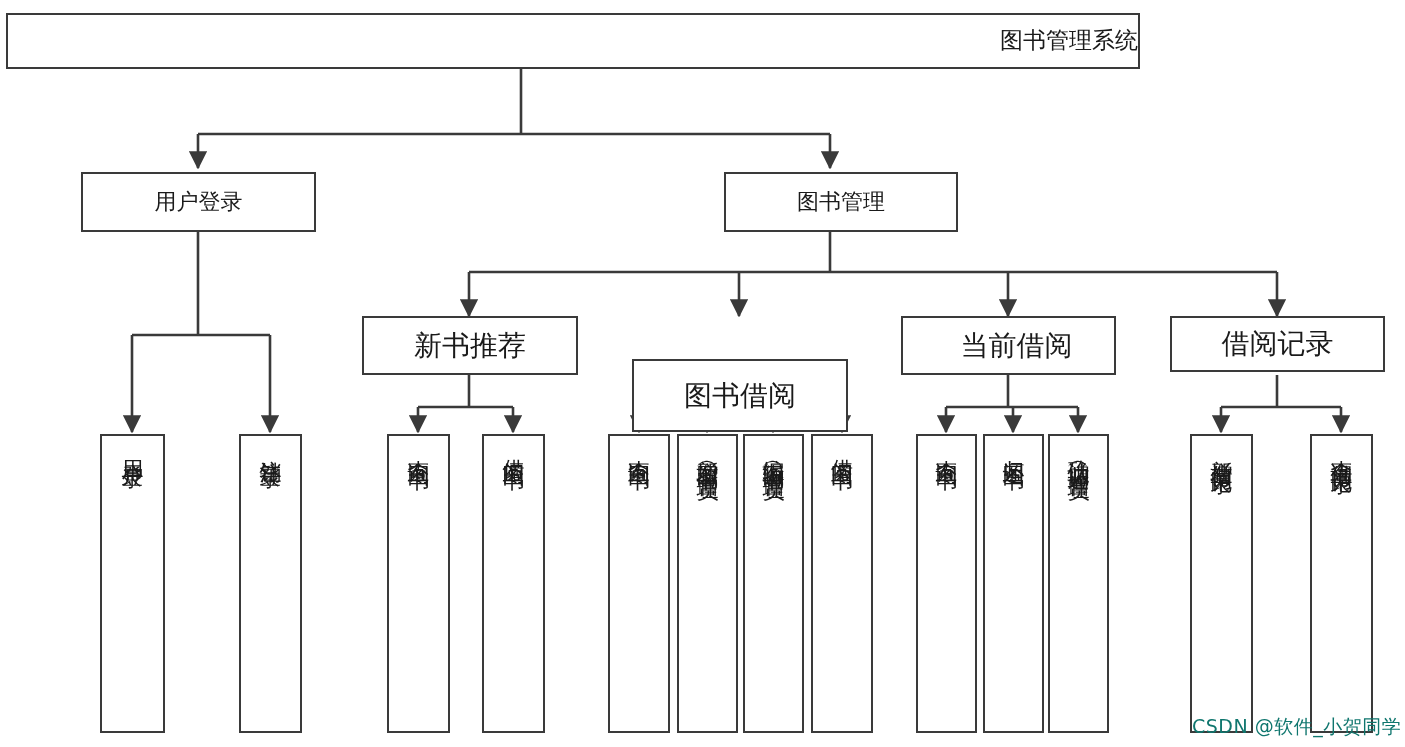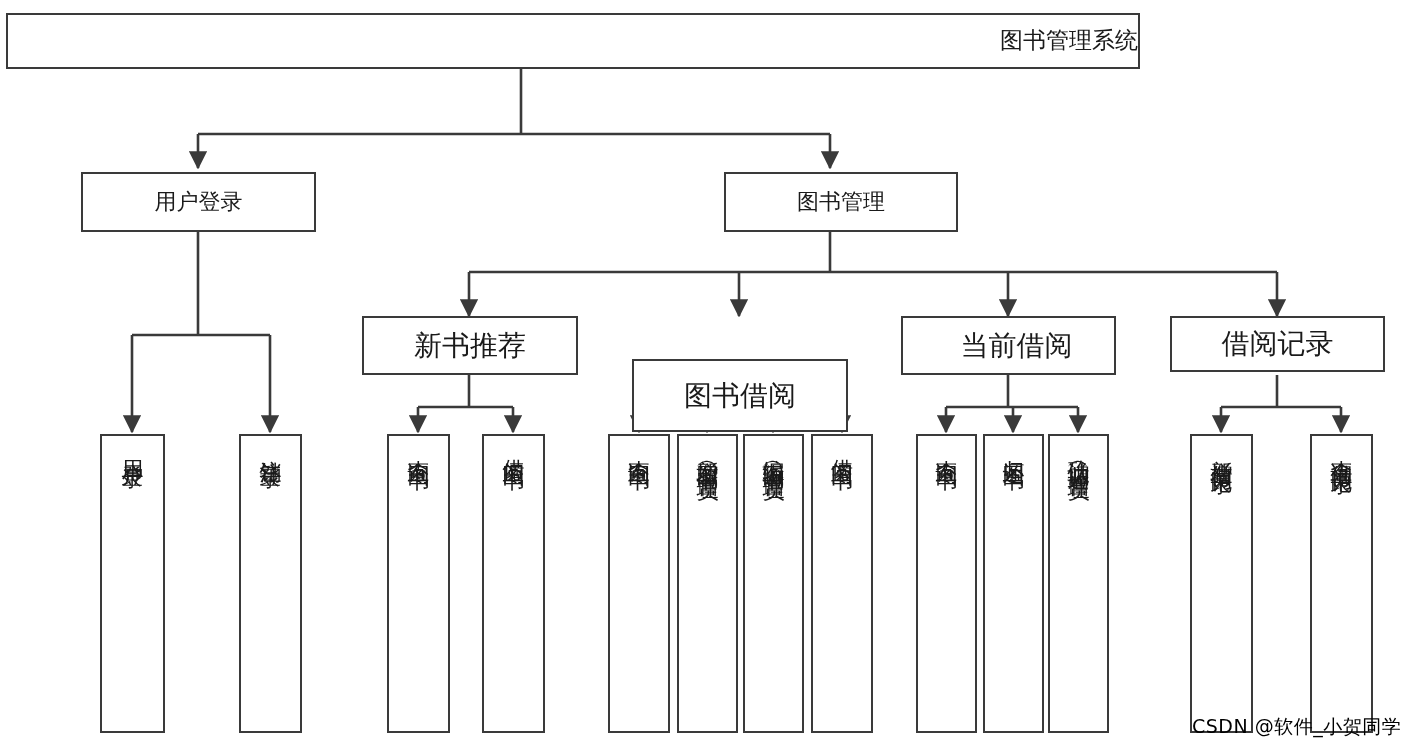--- a/index.html
+++ b/index.html
@@ -62,21 +62,21 @@
   .node.vert .label {
     writing-mode: vertical-rl;
     text-orientation: upright;
     font-size: 22px;
     letter-spacing: 3px;
     line-height: 1;
   }
   .watermark {
     position: absolute;
     font-size: 19px;
-    color: #000000;
+    color: #0f766e;
     white-space: nowrap;
     z-index: 3;
     letter-spacing: 0.5px;
   }
 </style>
 </head>
 <body>
 
 <div id="canvas">
 

